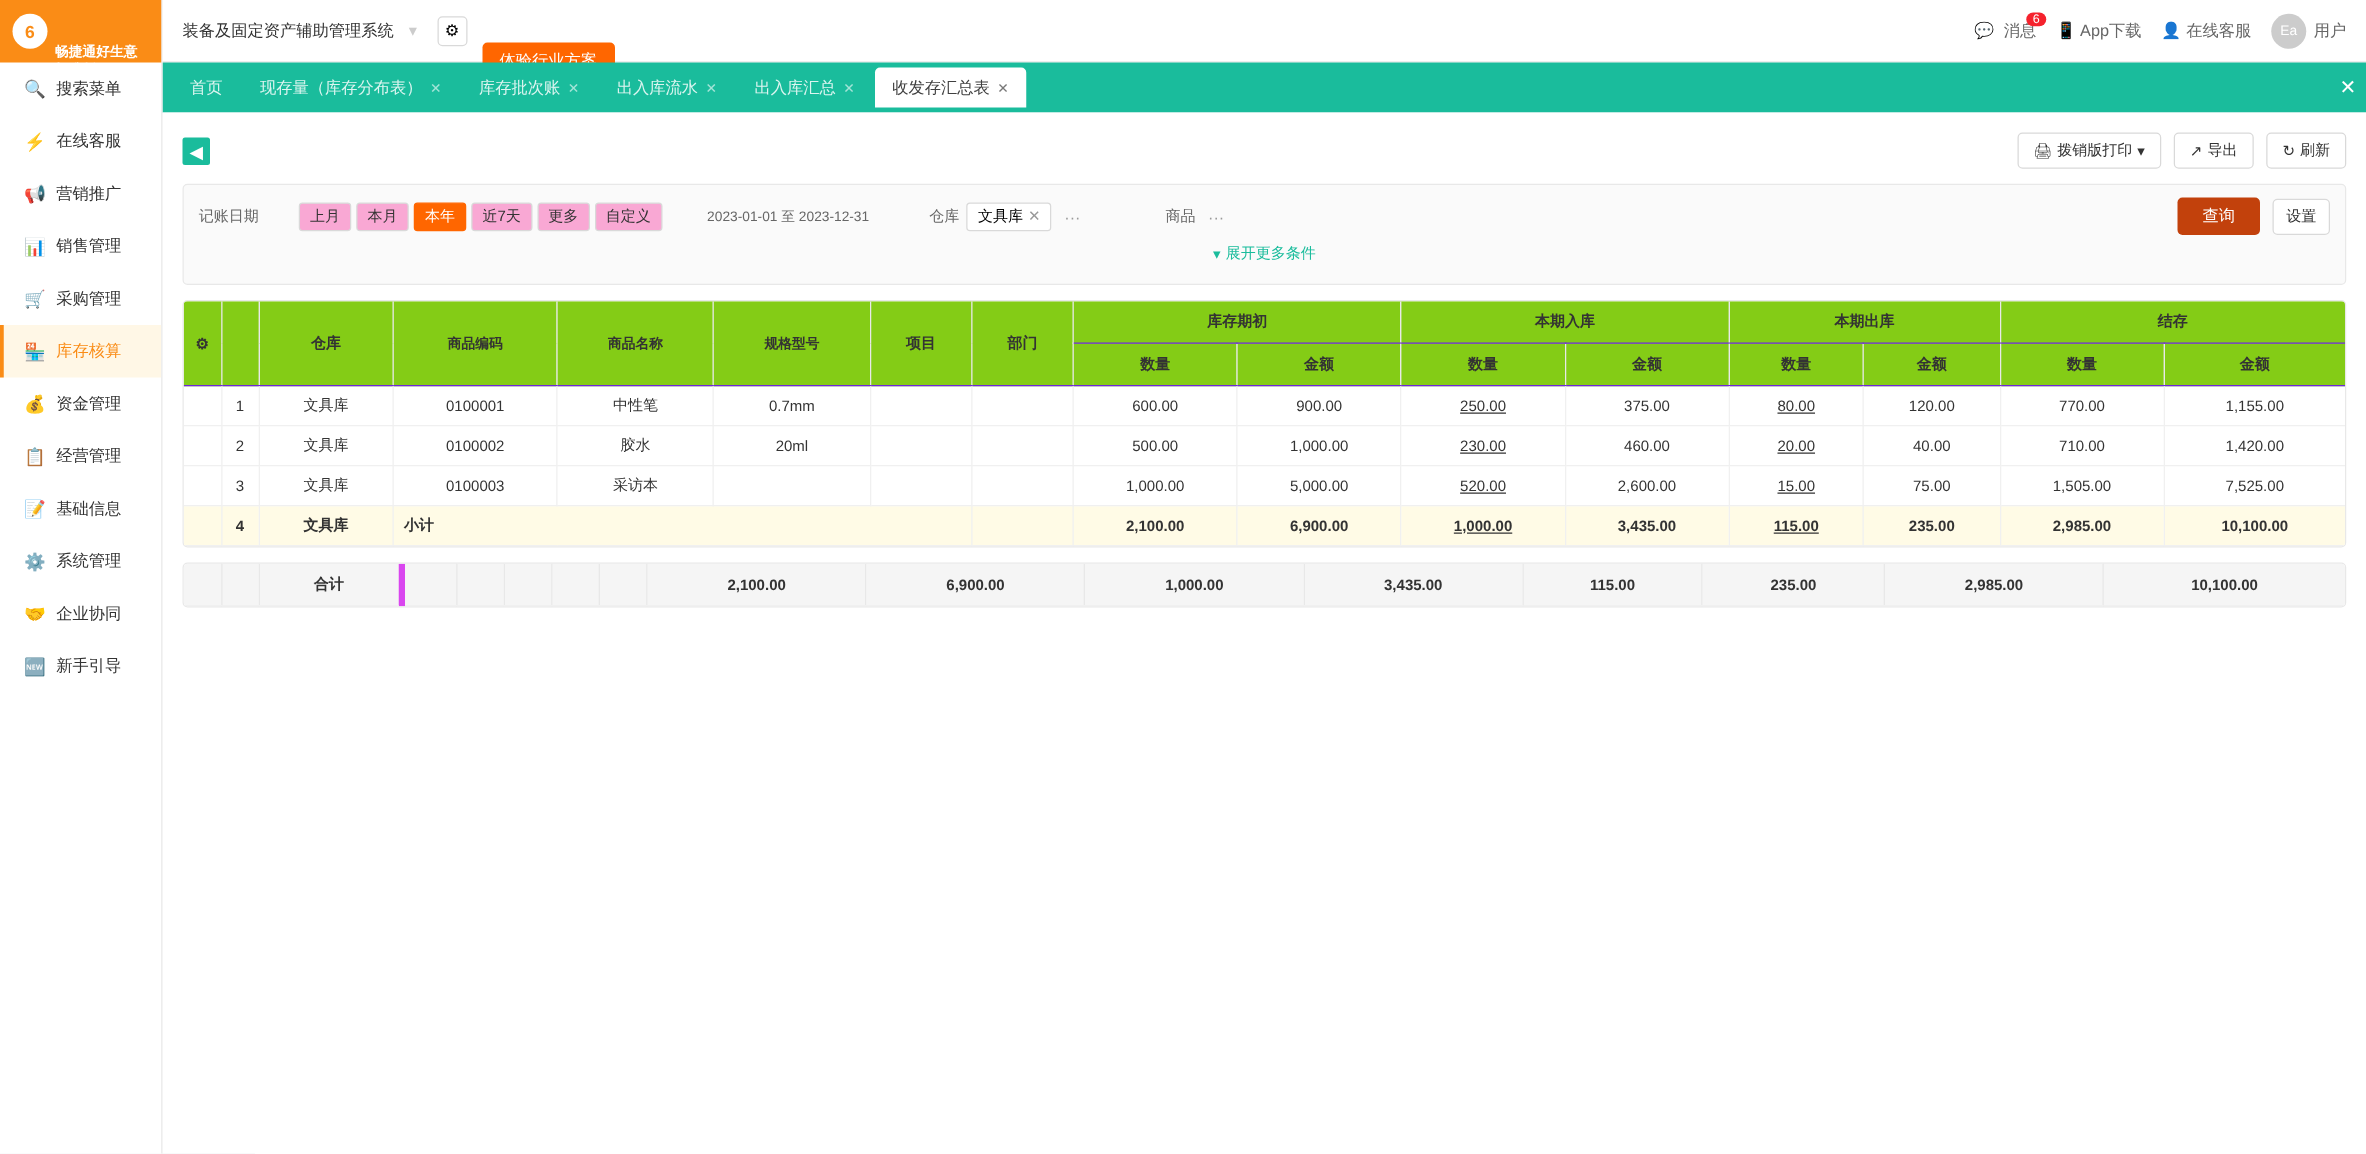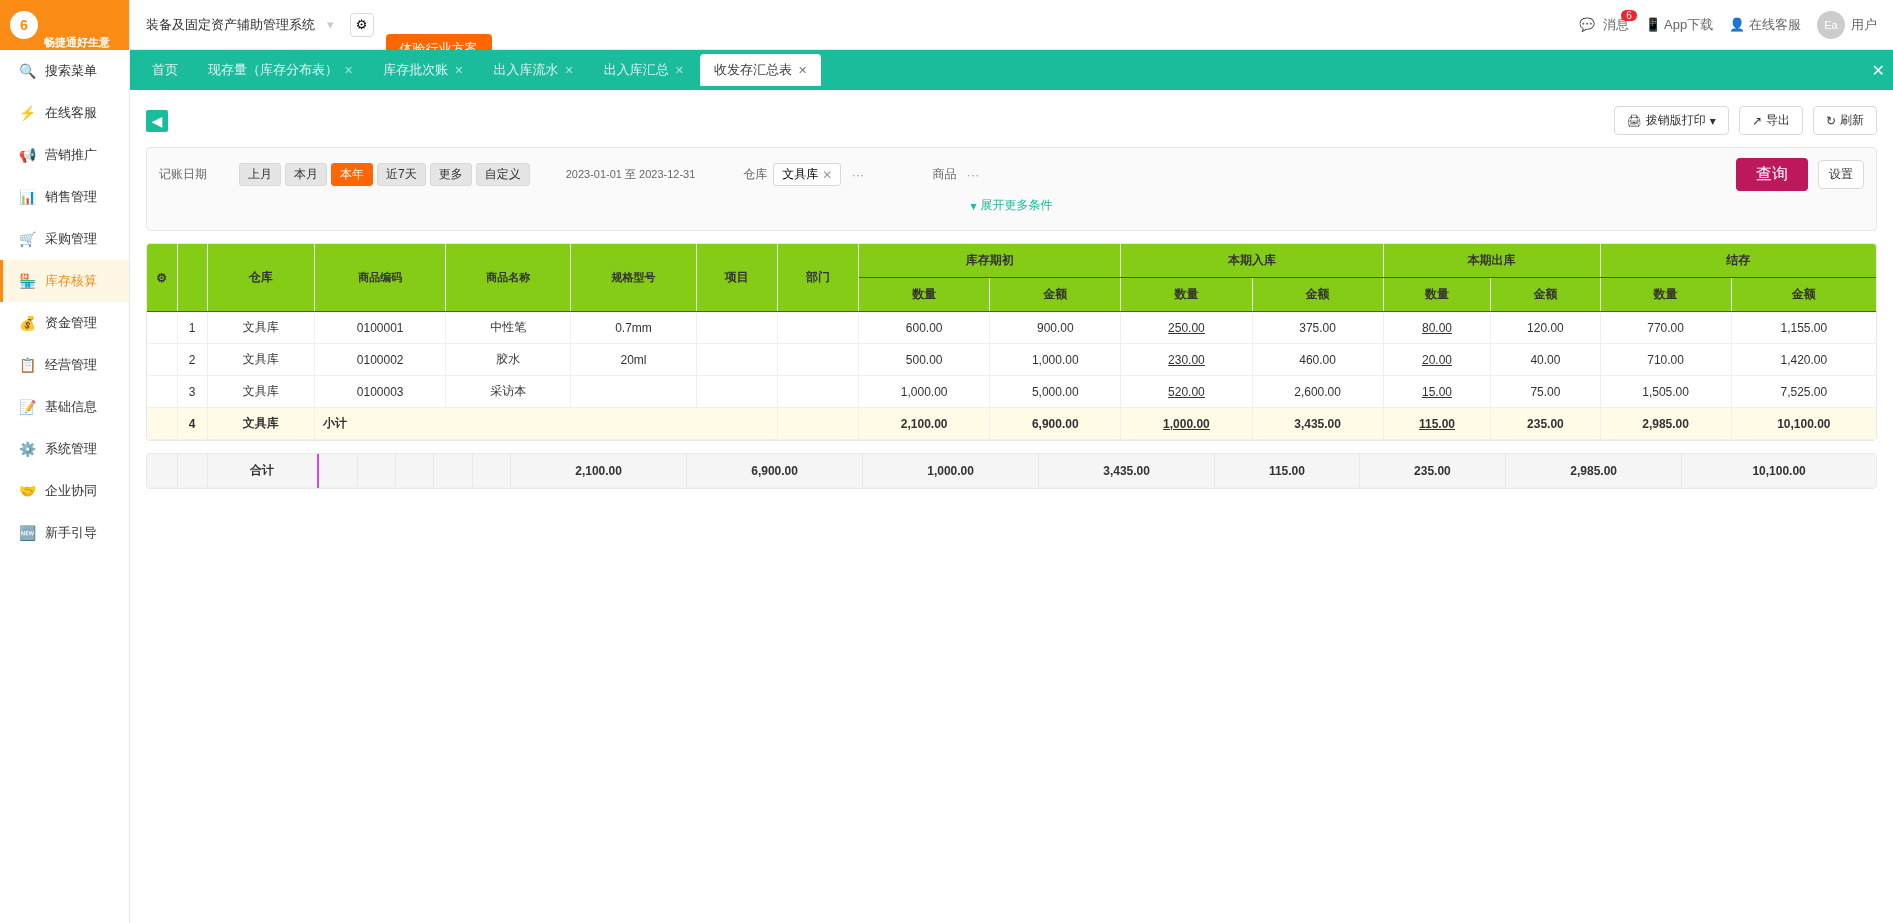--- a/index.html
+++ b/index.html
@@ -40,30 +40,30 @@
     .page-header { display: flex; align-items: center; justify-content: space-between; }
     .page-title { font-size: 15px; font-weight: bold; color: #333; }
     .page-actions { display: flex; align-items: center; gap: 10px; }
     .btn-outline { border: 1px solid #d9d9d9; background: #fff; border-radius: 4px; padding: 5px 12px; font-size: 12px; cursor: pointer; color: #333; display: flex; align-items: center; gap: 4px; }
 
     
     .filter-bar { border: 1px solid #e8e8e8; border-radius: 4px; padding: 10px 12px; background: #fafafa; }
     .filter-row { display: flex; align-items: center; gap: 32px; flex-wrap: wrap; }
     .filter-label { color: #666; font-size: 12px; flex-shrink: 0; }
     .filter-date-btns { display: flex; align-items: center; gap: 4px; }
-    .filter-date-btn { padding: 2px 8px; border-radius: 3px; font-size: 12px; cursor: pointer; background: #e5e5e5; border: 1px solid #d9d9d9; color: #333; }
+    .filter-date-btn { padding: 2px 8px; border-radius: 3px; font-size: 12px; cursor: pointer; background: #f9a8d4; border: 1px solid #d9d9d9; color: #333; }
     .filter-date-btn.active { background: #ff6600; color: #fff; border-color: #ff6600; }
     .filter-date-range { color: #666; font-size: 11px; margin-left: 4px; }
     .filter-warehouse { display: flex; align-items: center; gap: 6px; margin-left: 16px; }
     .filter-warehouse-label { color: #666; font-size: 12px; }
     .filter-tag { display: flex; align-items: center; gap: 4px; background: #fff; border: 1px solid #d9d9d9; border-radius: 3px; padding: 2px 8px; font-size: 12px; cursor: pointer; }
     .filter-tag-close { color: #999; cursor: pointer; }
     .filter-dots { color: #999; cursor: pointer; margin-left: 4px; }
     .filter-goods-label { color: #666; font-size: 12px; margin-left: 20px; }
-    .query-btn { background: #be185d; color: #fff; border: none; border-radius: 4px; padding: 6px 20px; font-size: 16px; cursor: pointer; margin-left: auto; }
+    .query-btn { background: #c2410c; color: #fff; border: none; border-radius: 4px; padding: 6px 20px; font-size: 13px; cursor: pointer; margin-left: auto; }
     .settings-btn { border: 1px solid #d9d9d9; background: #fff; border-radius: 4px; padding: 5px 10px; font-size: 12px; cursor: pointer; color: #333; margin-left: 4px; }
     .expand-more { display: flex; align-items: center; gap: 4px; color: #1abc9c; font-size: 12px; cursor: pointer; justify-content: center; padding: 6px 0; }
 
     
     .table-wrapper { border: 1px solid #e8e8e8; border-radius: 4px; overflow: hidden; }
     table { width: 100%; border-collapse: collapse; font-size: 12px; }
     thead th { background: #84cc16; color: #333; font-weight: 600; border-bottom: 1px solid #6d28d9; border-right: 1px solid #e8e8e8; padding: 8px 6px; text-align: center; }
     thead th:last-child { border-right: none; }
     .th-group { border-bottom: 1px solid #e8e8e8; }
     tbody td { border-bottom: 1px solid #f0f0f0; border-right: 1px solid #f0f0f0; padding: 7px 6px; text-align: center; color: #333; }
@@ -353,21 +353,21 @@
           </tbody>
       </table>
     </div>
 
     <div style="border:1px solid #e8e8e8;border-radius:4px;overflow:hidden;">
       <table style="width:100%;border-collapse:collapse;font-size:12px;">
         <tbody>
             <tr style="background:#f5f5f5;font-weight:bold;">
           <td style="width:30px;border-right:1px solid #e8e8e8;padding:8px 6px;text-align:center;"></td>
           <td style="width:30px;border-right:1px solid #e8e8e8;padding:8px 6px;text-align:center;"></td>
-          <td style="border-right:2px solid #d946ef;padding:8px 6px;text-align:center;">合计</td>
+          <td style="border-right:5px solid #d946ef;padding:8px 6px;text-align:center;">合计</td>
           <td style="border-right:1px solid #e8e8e8;padding:8px 6px;text-align:center;"></td>
           <td style="border-right:1px solid #e8e8e8;padding:8px 6px;text-align:center;"></td>
           <td style="border-right:1px solid #e8e8e8;padding:8px 6px;text-align:center;"></td>
           <td style="border-right:1px solid #e8e8e8;padding:8px 6px;text-align:center;"></td>
           <td style="border-right:1px solid #e8e8e8;padding:8px 6px;text-align:center;"></td>
           <td style="border-right:1px solid #e8e8e8;padding:8px 6px;text-align:center;">2,100.00</td>
           <td style="border-right:1px solid #e8e8e8;padding:8px 6px;text-align:center;">6,900.00</td>
           <td style="border-right:1px solid #e8e8e8;padding:8px 6px;text-align:center;">1,000.00</td>
           <td style="border-right:1px solid #e8e8e8;padding:8px 6px;text-align:center;">3,435.00</td>
           <td style="border-right:1px solid #e8e8e8;padding:8px 6px;text-align:center;">115.00</td>

